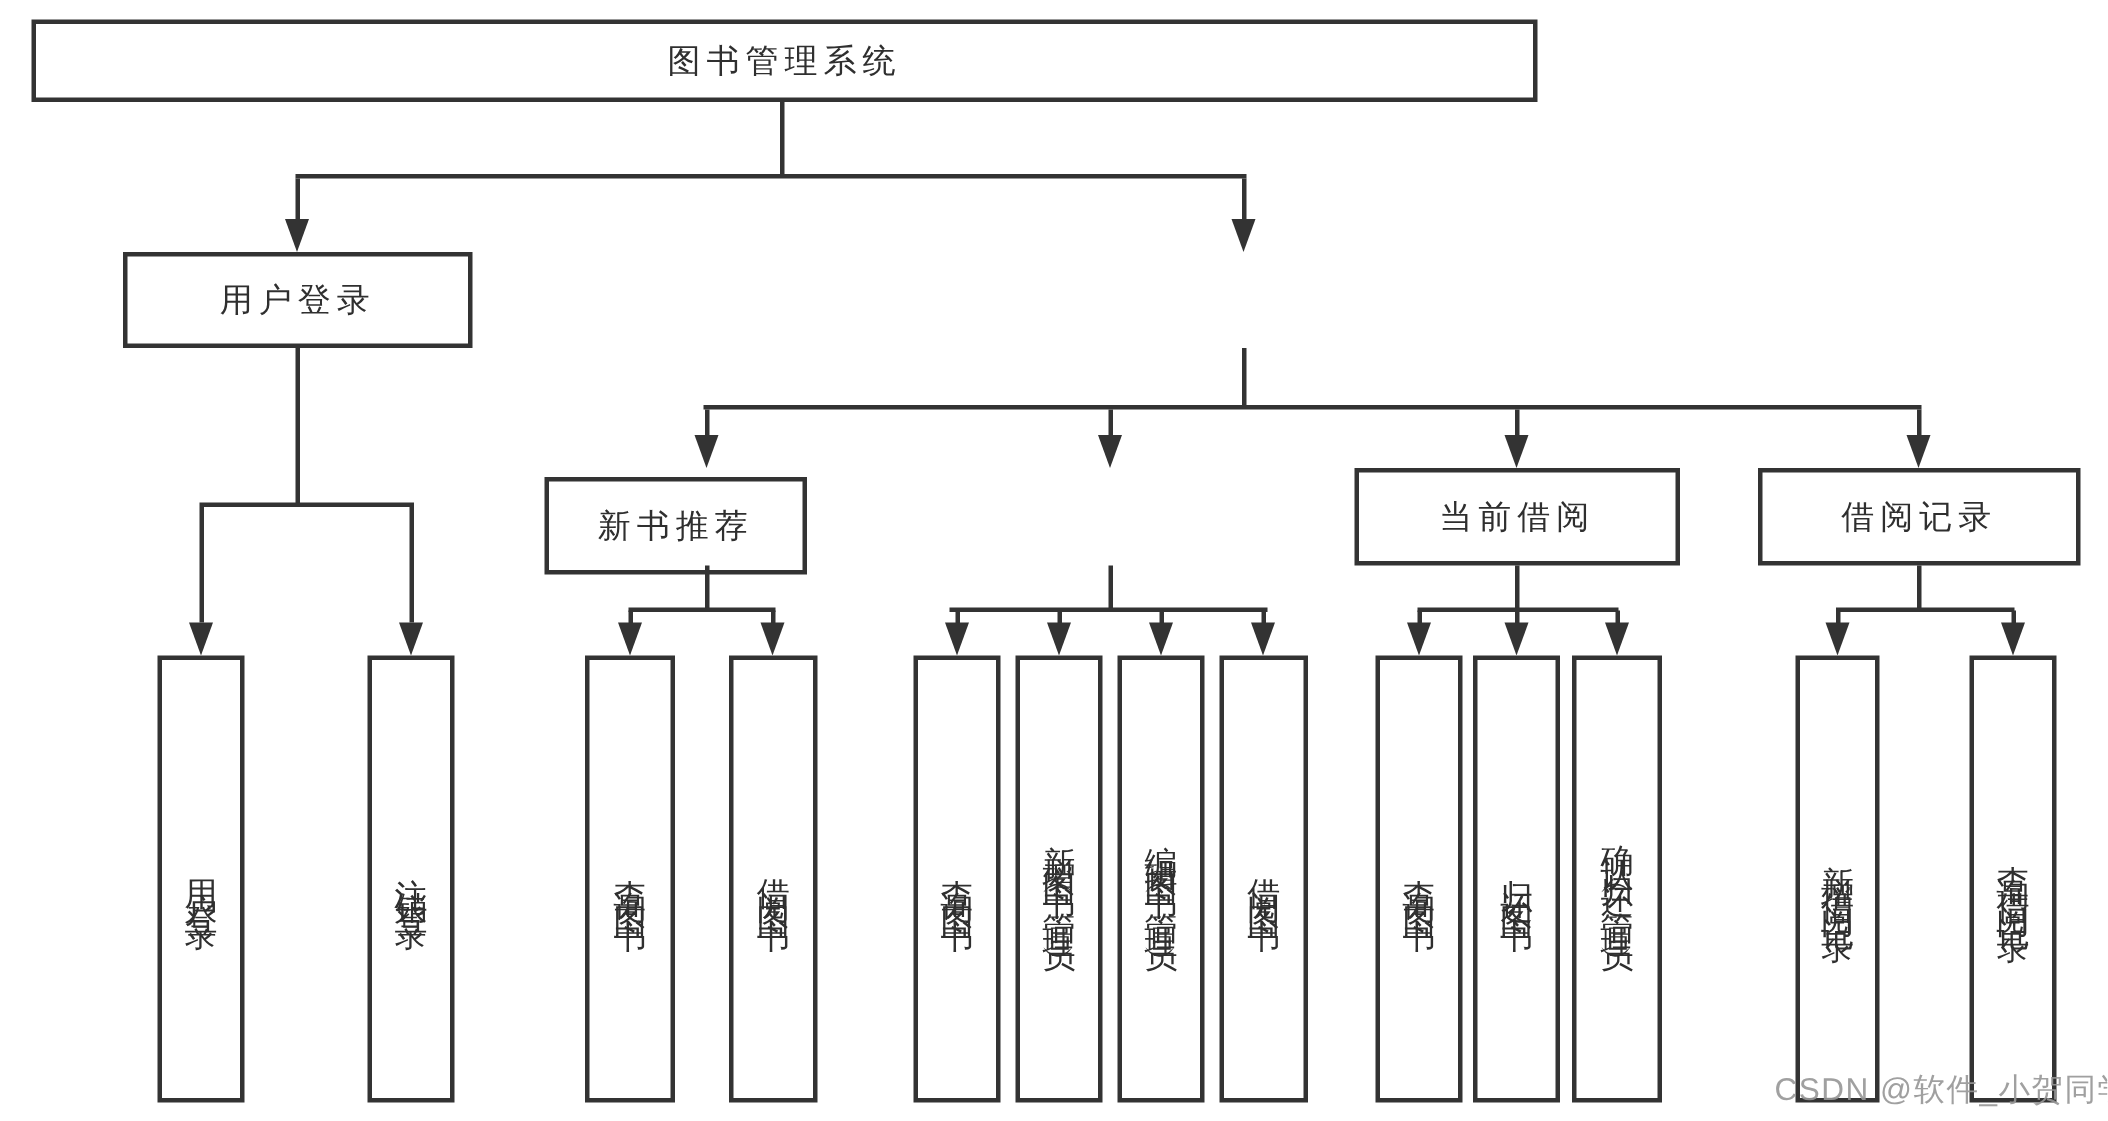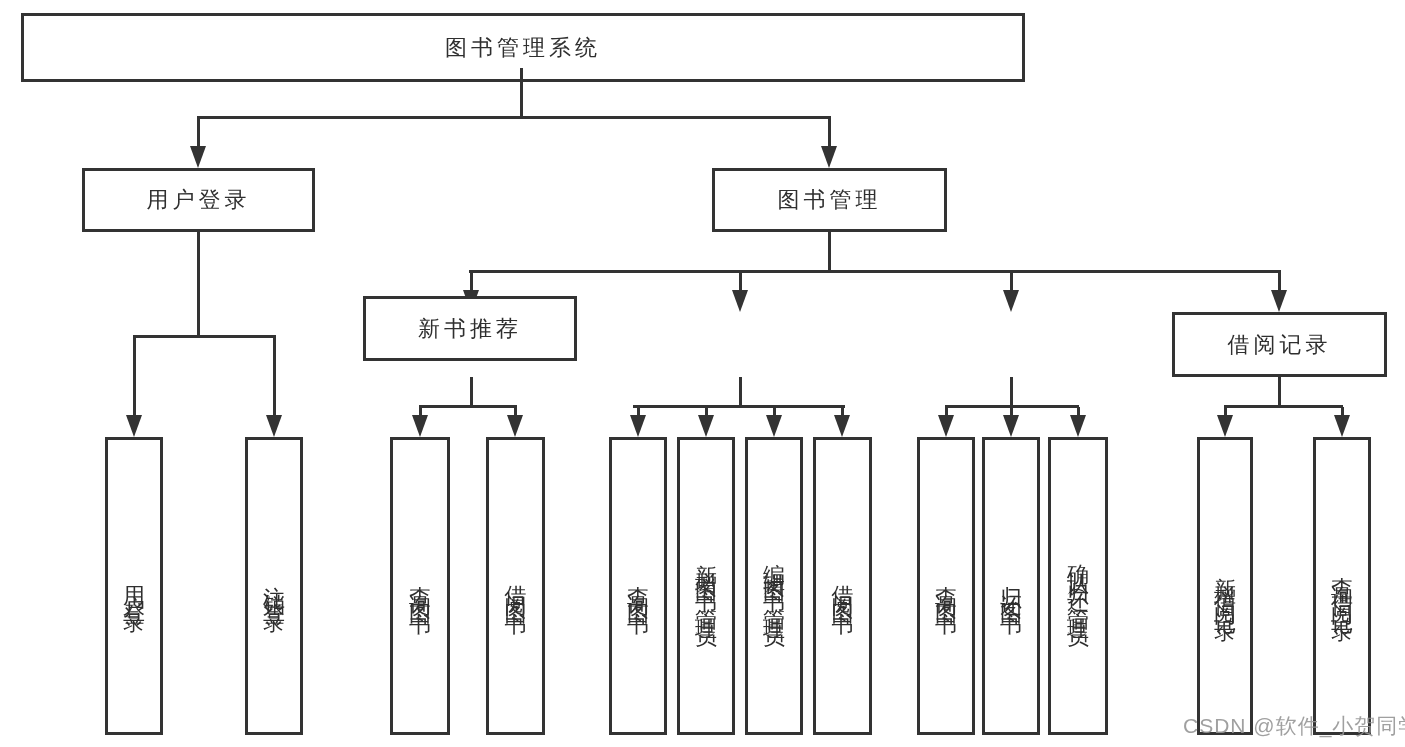--- a/index.html
+++ b/index.html
@@ -29,58 +29,58 @@
   .watermark{
     position:absolute;left:1183px;top:712px;font-size:21px;letter-spacing:1px;
     color:rgba(150,150,150,0.9);white-space:nowrap;
   }
 </style>
 </head>
 <body>
 
 <div id="stage">
 
-  <div class="box" style="left:21px;top:13px;width:1004px;height:69px">
+  <div class="box" style="left:21px;top:13px;width:1004px;height:55px">
     <span>图书管理系统</span>
   </div>
 
   <div class="vline" style="left:520px;top:68px;width:3px;height:50px"></div>
   <div class="hline" style="left:197px;top:116px;width:634px;height:3px"></div>
   <div class="vline" style="left:197px;top:119px;width:3px;height:30px"></div>
   <div class="arrow" style="left:190px;top:146px"></div>
   <div class="vline" style="left:828px;top:119px;width:3px;height:30px"></div>
   <div class="arrow" style="left:821px;top:146px"></div>
 
   <div class="box" style="left:82px;top:168px;width:233px;height:64px">
     <span>用户登录</span>
-  </div>
-  <div class="box" style="left:712px;top:168px;width:235px;height:64px">
-    <span>图书管理</span>
   </div>
 
   <div class="vline" style="left:197px;top:232px;width:3px;height:105px"></div>
   <div class="hline" style="left:133px;top:335px;width:143px;height:3px"></div>
   <div class="vline" style="left:133px;top:338px;width:3px;height:77px"></div>
   <div class="arrow" style="left:126px;top:415px"></div>
   <div class="vline" style="left:273px;top:338px;width:3px;height:77px"></div>
   <div class="arrow" style="left:266px;top:415px"></div>
 
   <div class="vline" style="left:828px;top:232px;width:3px;height:40px"></div>
   <div class="hline" style="left:469px;top:270px;width:812px;height:3px"></div>
   <div class="vline" style="left:470px;top:273px;width:3px;height:18px"></div>
   <div class="arrow" style="left:463px;top:290px"></div>
   <div class="vline" style="left:739px;top:273px;width:3px;height:18px"></div>
   <div class="arrow" style="left:732px;top:290px"></div>
   <div class="vline" style="left:1010px;top:273px;width:3px;height:18px"></div>
   <div class="arrow" style="left:1003px;top:290px"></div>
   <div class="vline" style="left:1278px;top:273px;width:3px;height:18px"></div>
   <div class="arrow" style="left:1271px;top:290px"></div>
 
-  <div class="box" style="left:363px;top:296px;width:214px;height:65px">
+  <div class="box" style="left:363px;top:318px;width:175px;height:65px">
     <span>新书推荐</span>
+  </div>
+  <div class="box" style="left:903px;top:312px;width:217px;height:65px">
+    <span>当前借阅</span>
   </div>
   <div class="box" style="left:1172px;top:312px;width:215px;height:65px">
     <span>借阅记录</span>
   </div>
 
   <div class="vline" style="left:470px;top:377px;width:3px;height:30px"></div>
   <div class="hline" style="left:419px;top:405px;width:98px;height:3px"></div>
   <div class="vline" style="left:419px;top:407px;width:3px;height:10px"></div>
   <div class="arrow" style="left:412px;top:415px"></div>
   <div class="vline" style="left:514px;top:407px;width:3px;height:10px"></div>

